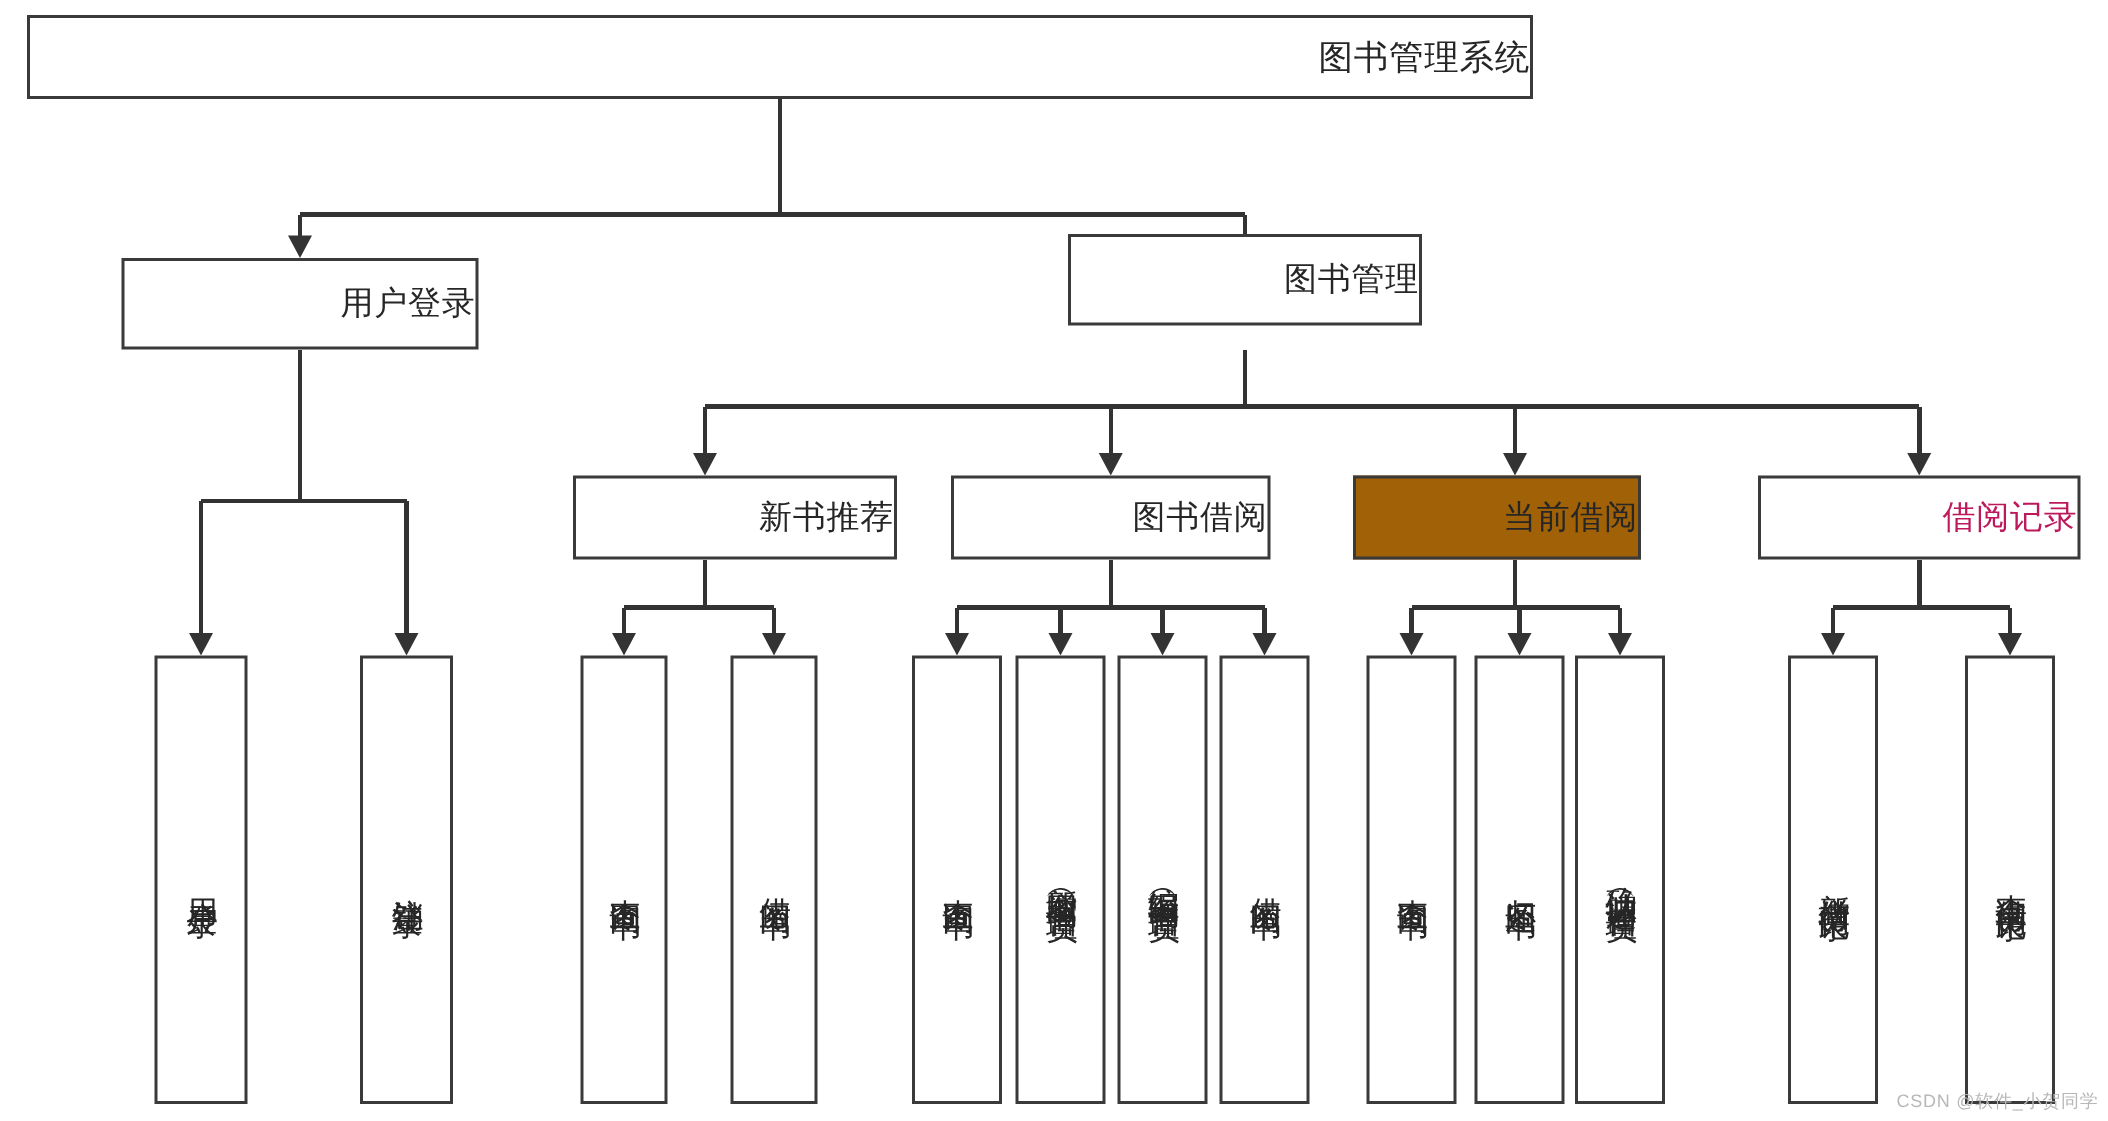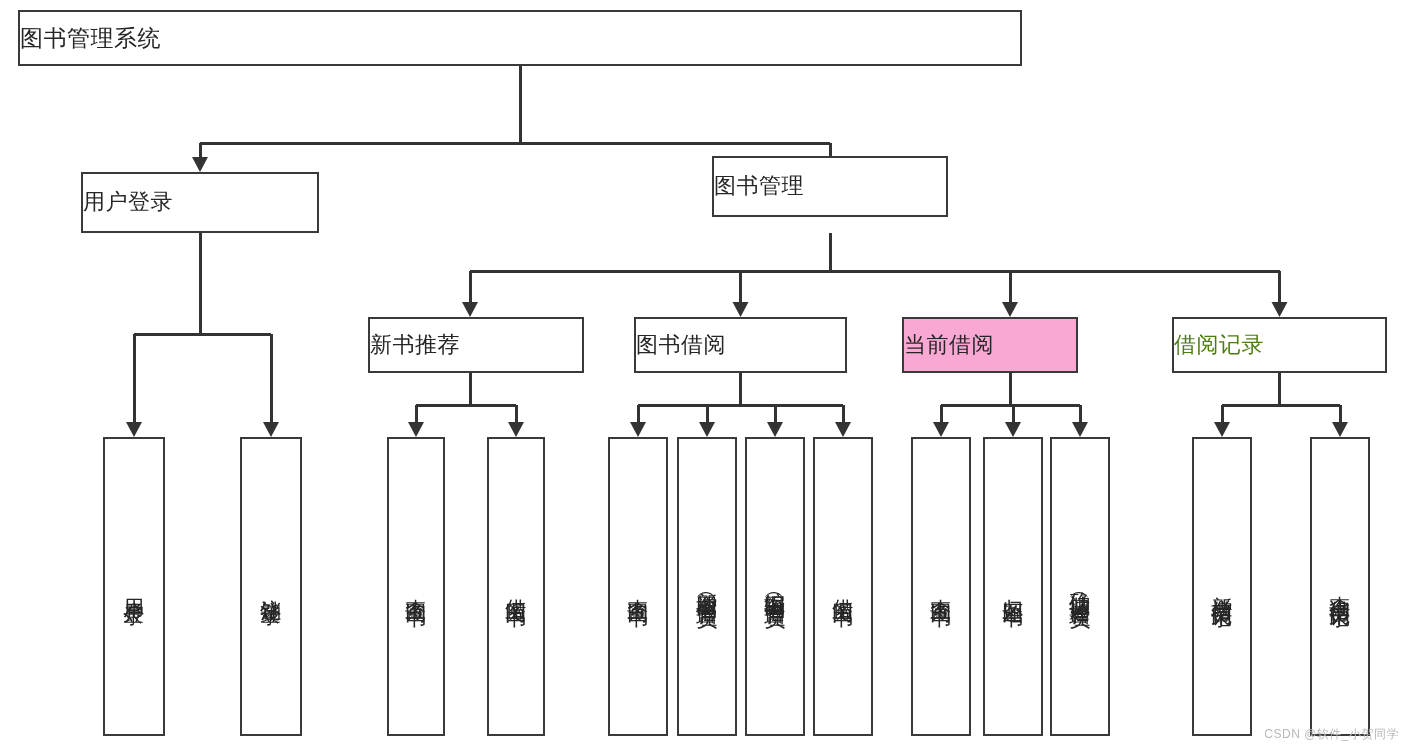--- a/index.html
+++ b/index.html
@@ -27,21 +27,21 @@
     height: 747px;
     pointer-events: none;
   }
   .node {
     position: absolute;
     box-sizing: border-box;
     background: #ffffff;
     border: 2px solid #3a3a3a;
     display: flex;
     align-items: center;
-    justify-content: flex-start;
+    justify-content: flex-end;
     overflow: hidden;
   }
   .node .node-label {
     color: #262626;
     text-align: center;
     line-height: 1.22;
     white-space: pre;
   }
   
   .node.horizontal .node-label {
@@ -137,31 +137,31 @@
   <div id="node-layer">
       <div class="node horizontal root" style="left: 18px; top: 10px; width: 1004px; height: 56px; border-color: rgb(58, 58, 58); background: rgb(255, 255, 255);">
         <span class="node-label" style="color: rgb(38, 38, 38);">图书管理系统</span>
       </div>
       <div class="node horizontal" style="left: 81px; top: 172px; width: 238px; height: 61px; border-color: rgb(58, 58, 58); background: rgb(255, 255, 255);">
         <span class="node-label" style="color: rgb(38, 38, 38);">用户登录</span>
       </div>
       <div class="node horizontal" style="left: 712px; top: 156px; width: 236px; height: 61px; border-color: rgb(58, 58, 58); background: rgb(255, 255, 255);">
         <span class="node-label" style="color: rgb(38, 38, 38);">图书管理</span>
       </div>
-      <div class="node horizontal" style="left: 368px; top: 317px; width: 216px; height: 56px; border-color: rgb(58, 58, 58); background: rgb(255, 255, 255);">
+      <div class="node horizontal" style="left: 382px; top: 317px; width: 216px; height: 56px; border-color: rgb(58, 58, 58); background: rgb(255, 255, 255);">
         <span class="node-label" style="color: rgb(38, 38, 38);">新书推荐</span>
       </div>
       <div class="node horizontal" style="left: 634px; top: 317px; width: 213px; height: 56px; border-color: rgb(58, 58, 58); background: rgb(255, 255, 255);">
         <span class="node-label" style="color: rgb(38, 38, 38);">图书借阅</span>
       </div>
-      <div class="node horizontal" style="left: 902px; top: 317px; width: 176px; height: 56px; border-color: rgb(58, 58, 58); background: #f9a8d4;">
+      <div class="node horizontal" style="left: 902px; top: 317px; width: 192px; height: 56px; border-color: rgb(58, 58, 58); background: #a16207;">
         <span class="node-label" style="color: rgb(38, 38, 38);">当前借阅</span>
       </div>
       <div class="node horizontal" style="left: 1172px; top: 317px; width: 215px; height: 56px; border-color: rgb(58, 58, 58); background: rgb(255, 255, 255);">
-        <span class="node-label" style="color: #4d7c0f;">借阅记录</span>
+        <span class="node-label" style="color: #be185d;">借阅记录</span>
       </div>
       <div class="node vertical" style="left: 103px; top: 437px; width: 62px; height: 299px; border-color: rgb(58, 58, 58); background: rgb(255, 255, 255);">
         <span class="node-label" style="color: rgb(38, 38, 38);">用户登录</span>
       </div>
       <div class="node vertical" style="left: 240px; top: 437px; width: 62px; height: 299px; border-color: rgb(58, 58, 58); background: rgb(255, 255, 255);">
         <span class="node-label" style="color: rgb(38, 38, 38);">注销登录</span>
       </div>
       <div class="node vertical" style="left: 387px; top: 437px; width: 58px; height: 299px; border-color: rgb(58, 58, 58); background: rgb(255, 255, 255);">
         <span class="node-label" style="color: rgb(38, 38, 38);">查询图书</span>
       </div>

